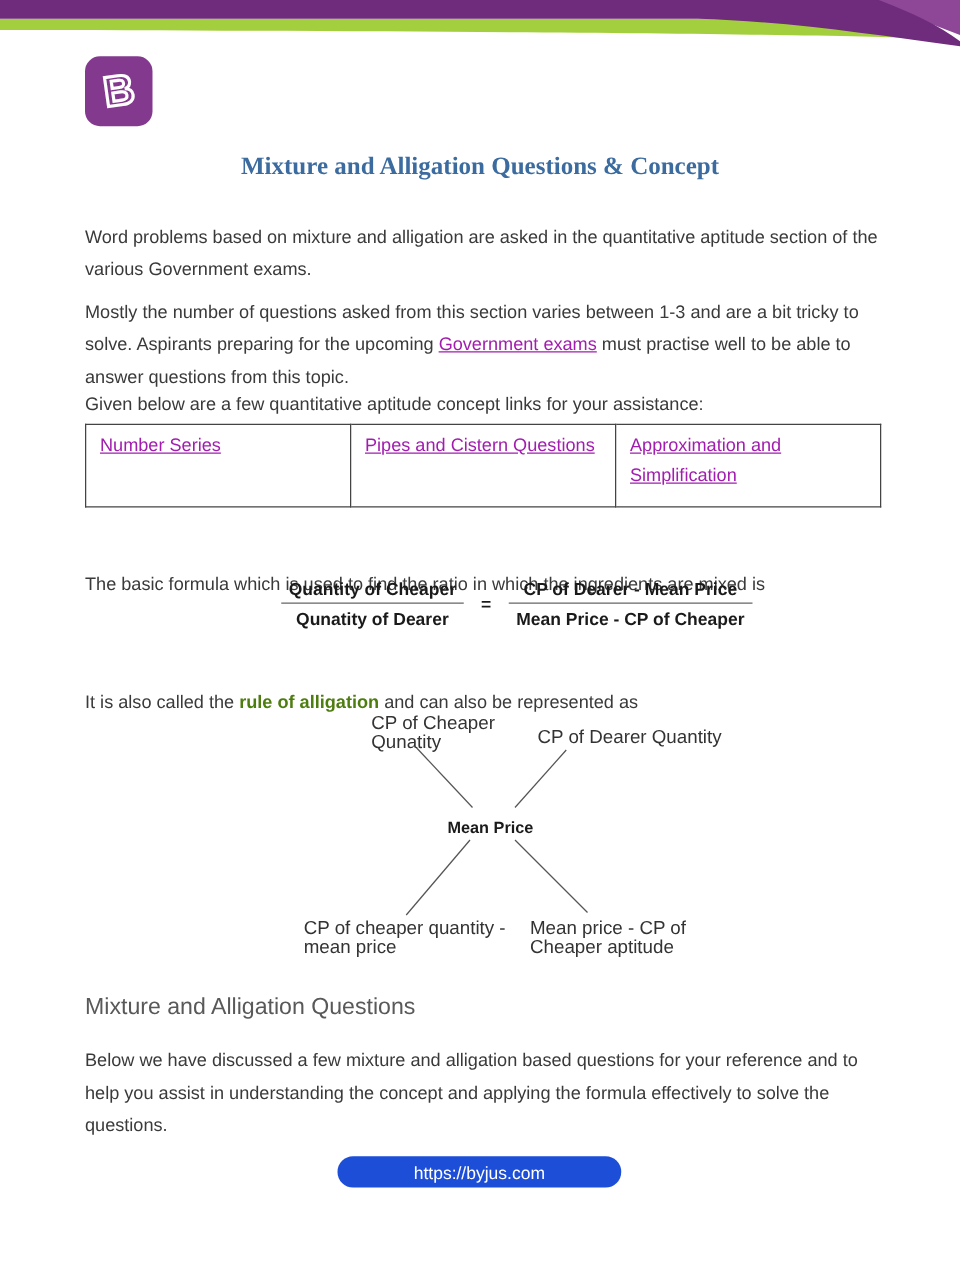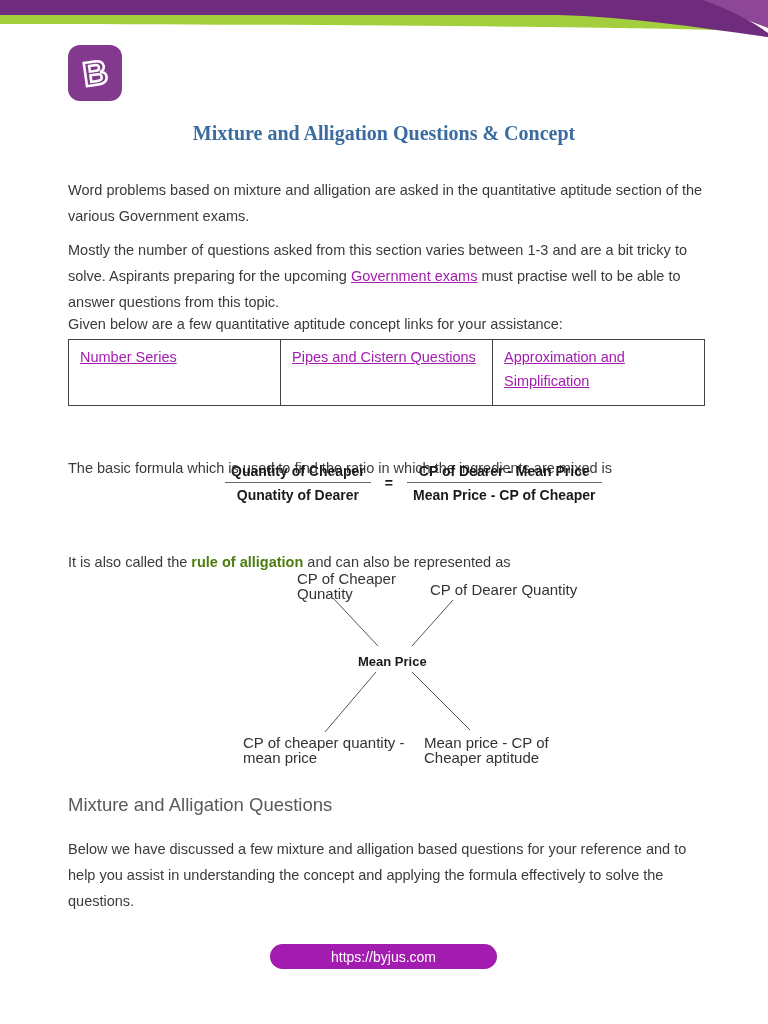--- a/index.html
+++ b/index.html
@@ -92,22 +92,22 @@
   .dlabel.center{left:358px;top:94px;font-weight:bold;font-size:13px;color:#1a1a1a;}
   .dlabel.bl{left:243px;top:175px;}
   .dlabel.br{left:424px;top:175px;}
   
   .section-heading{
     position:absolute;top:794px;left:68px;
     font-size:18.5px;color:#595959;font-weight:normal;margin:0;
   }
   
   .footer-pill{
-    position:absolute;top:944px;left:270px;width:227px;height:25px;
-    background:#a21caf;border-radius:13px;
+    position:absolute;top:925px;left:270px;width:227px;height:25px;
+    background:#1d4ed8;border-radius:13px;
     display:flex;align-items:center;justify-content:center;
     color:#ffffff;font-size:14px;cursor:pointer;
   }
 </style>
 </head>
 <body>
 
 <div class="page">
 
   <svg class="banner" width="768" height="40" viewBox="0 0 768 40">

